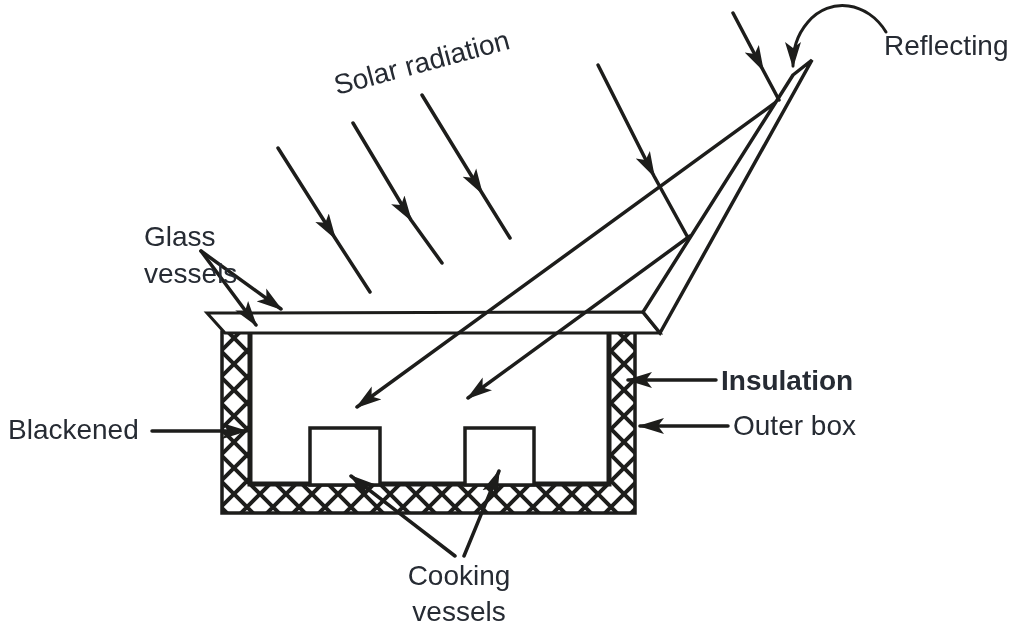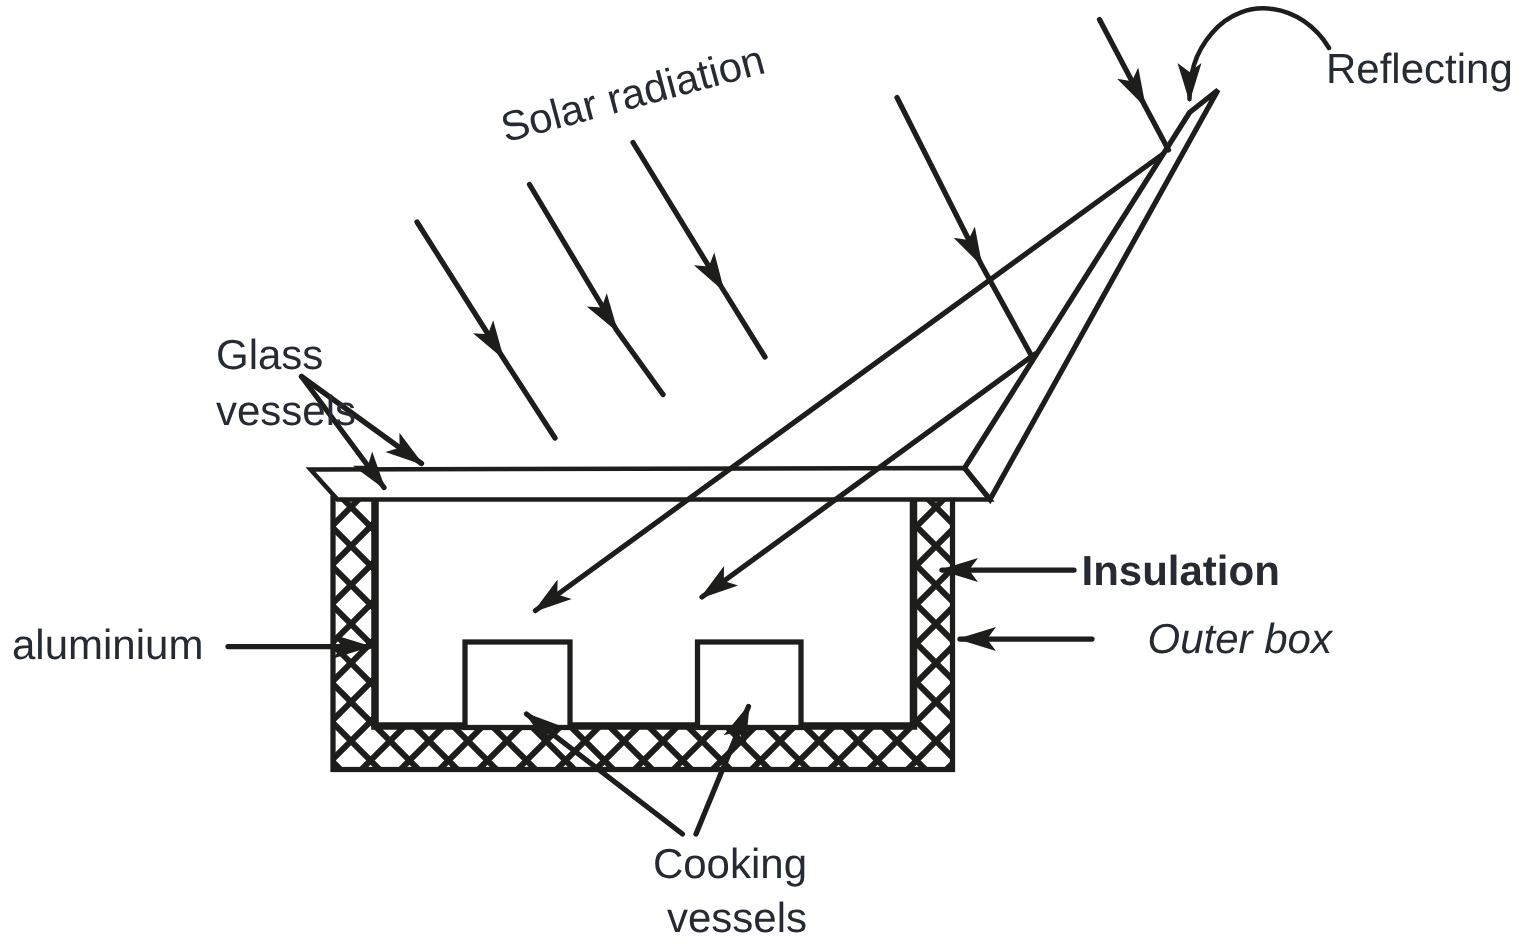--- a/index.html
+++ b/index.html
@@ -92,25 +92,25 @@
   <div class="lbl" style="left:884px;top:29px;line-height:34px;text-align:center;">
     <div>Reflecting</div>
   </div>
 
   <div class="lbl" style="left:108px;top:218px;line-height:37px;margin-left:36px;">
     <div>Glass</div>
     <div>vessels</div>
   </div>
 
   <div class="lbl" style="left:8px;top:412px;">
-    <div>aluminium</div>
+    <div>Blackened</div>
   </div>
 
   <div class="lbl" style="left:721px;top:363px;font-weight:bold;">Insulation</div>
 
-  <div class="lbl" style="left:765px;top:408px;font-style:italic;">Outer box</div>
+  <div class="lbl" style="left:733px;top:408px;">Outer box</div>
 
-  <div class="lbl lbl-center" style="left:418px;top:558px;width:120px;line-height:36px;text-align:right;">
+  <div class="lbl lbl-center" style="left:399px;top:558px;width:120px;line-height:36px;">
     <div>Cooking</div>
     <div>vessels</div>
   </div>
 
 </div>
 
 </body></html>

